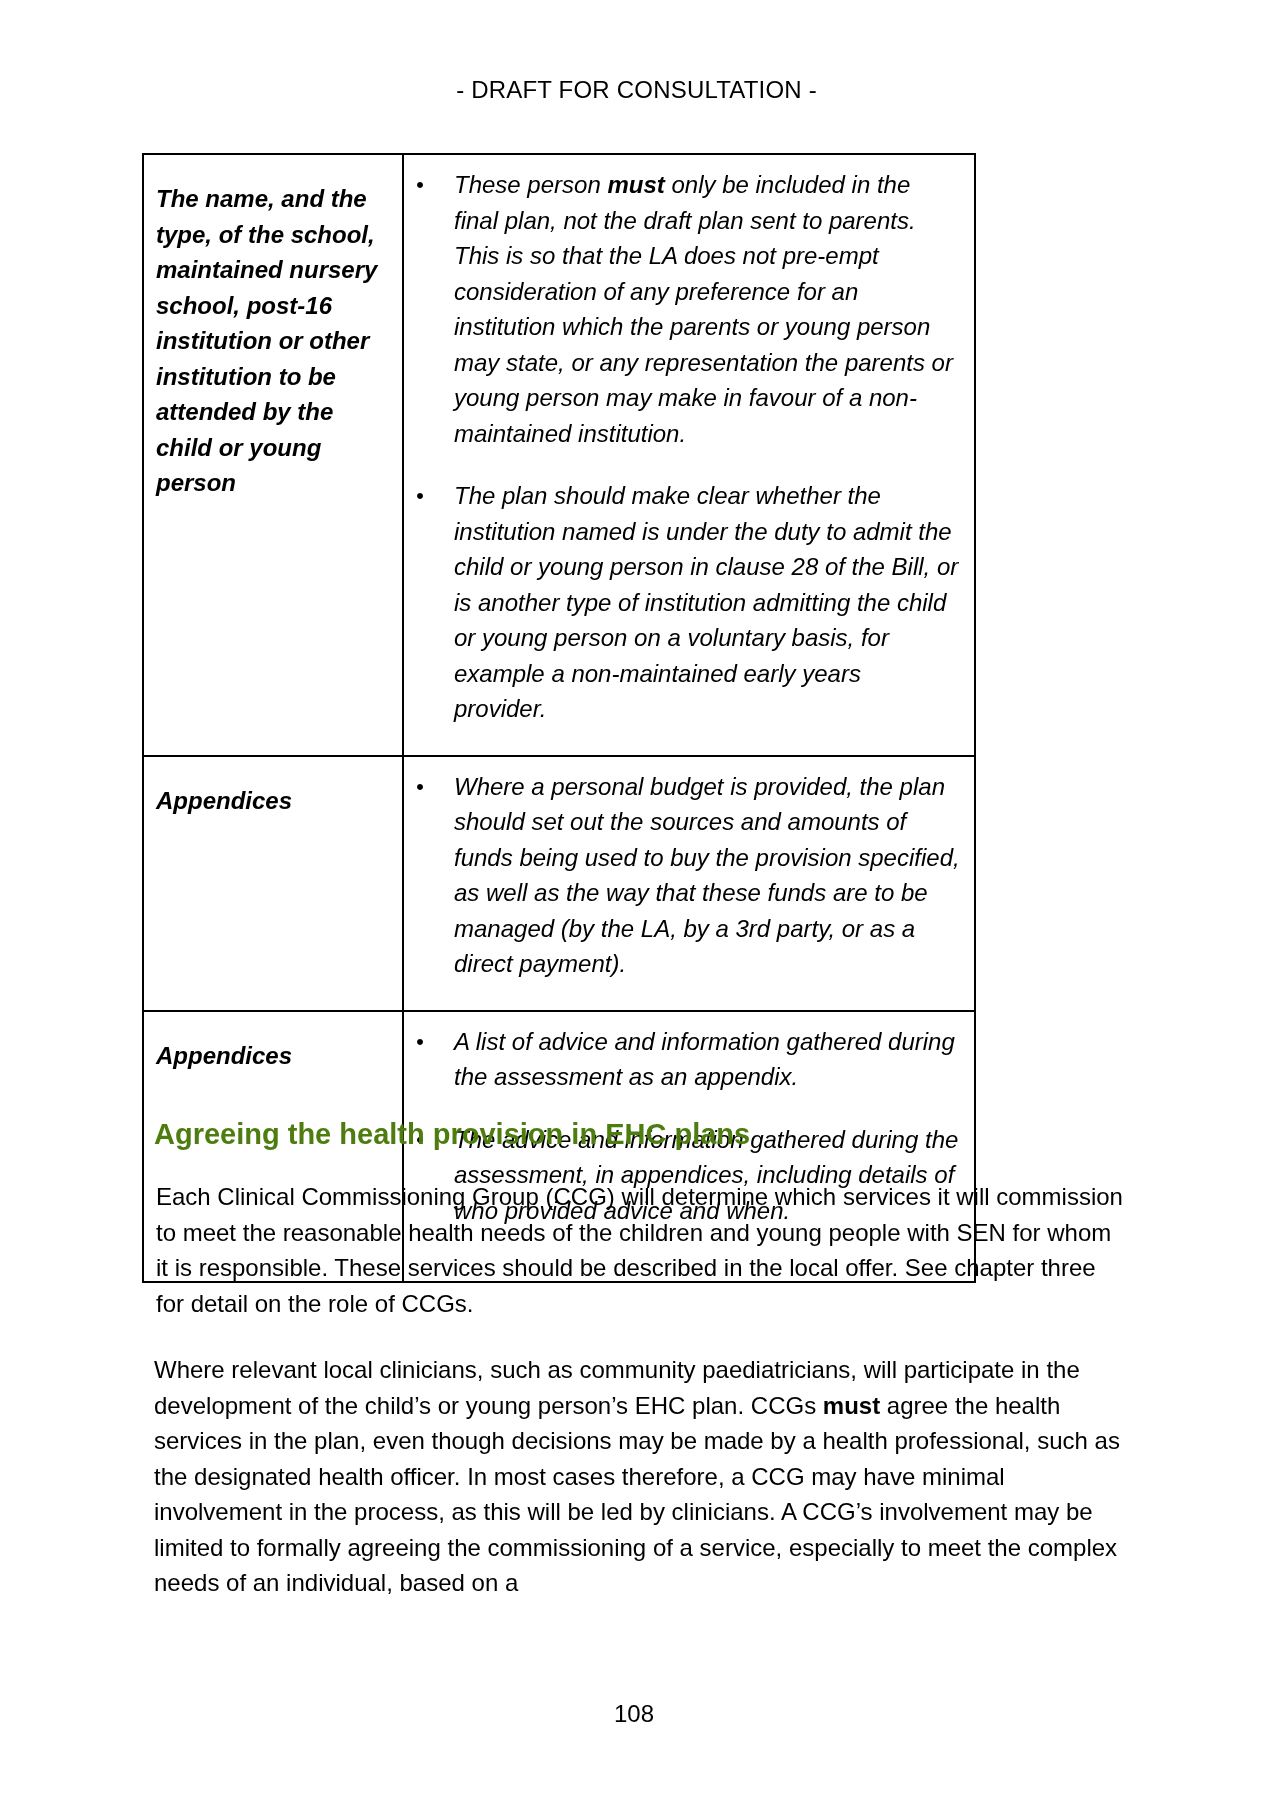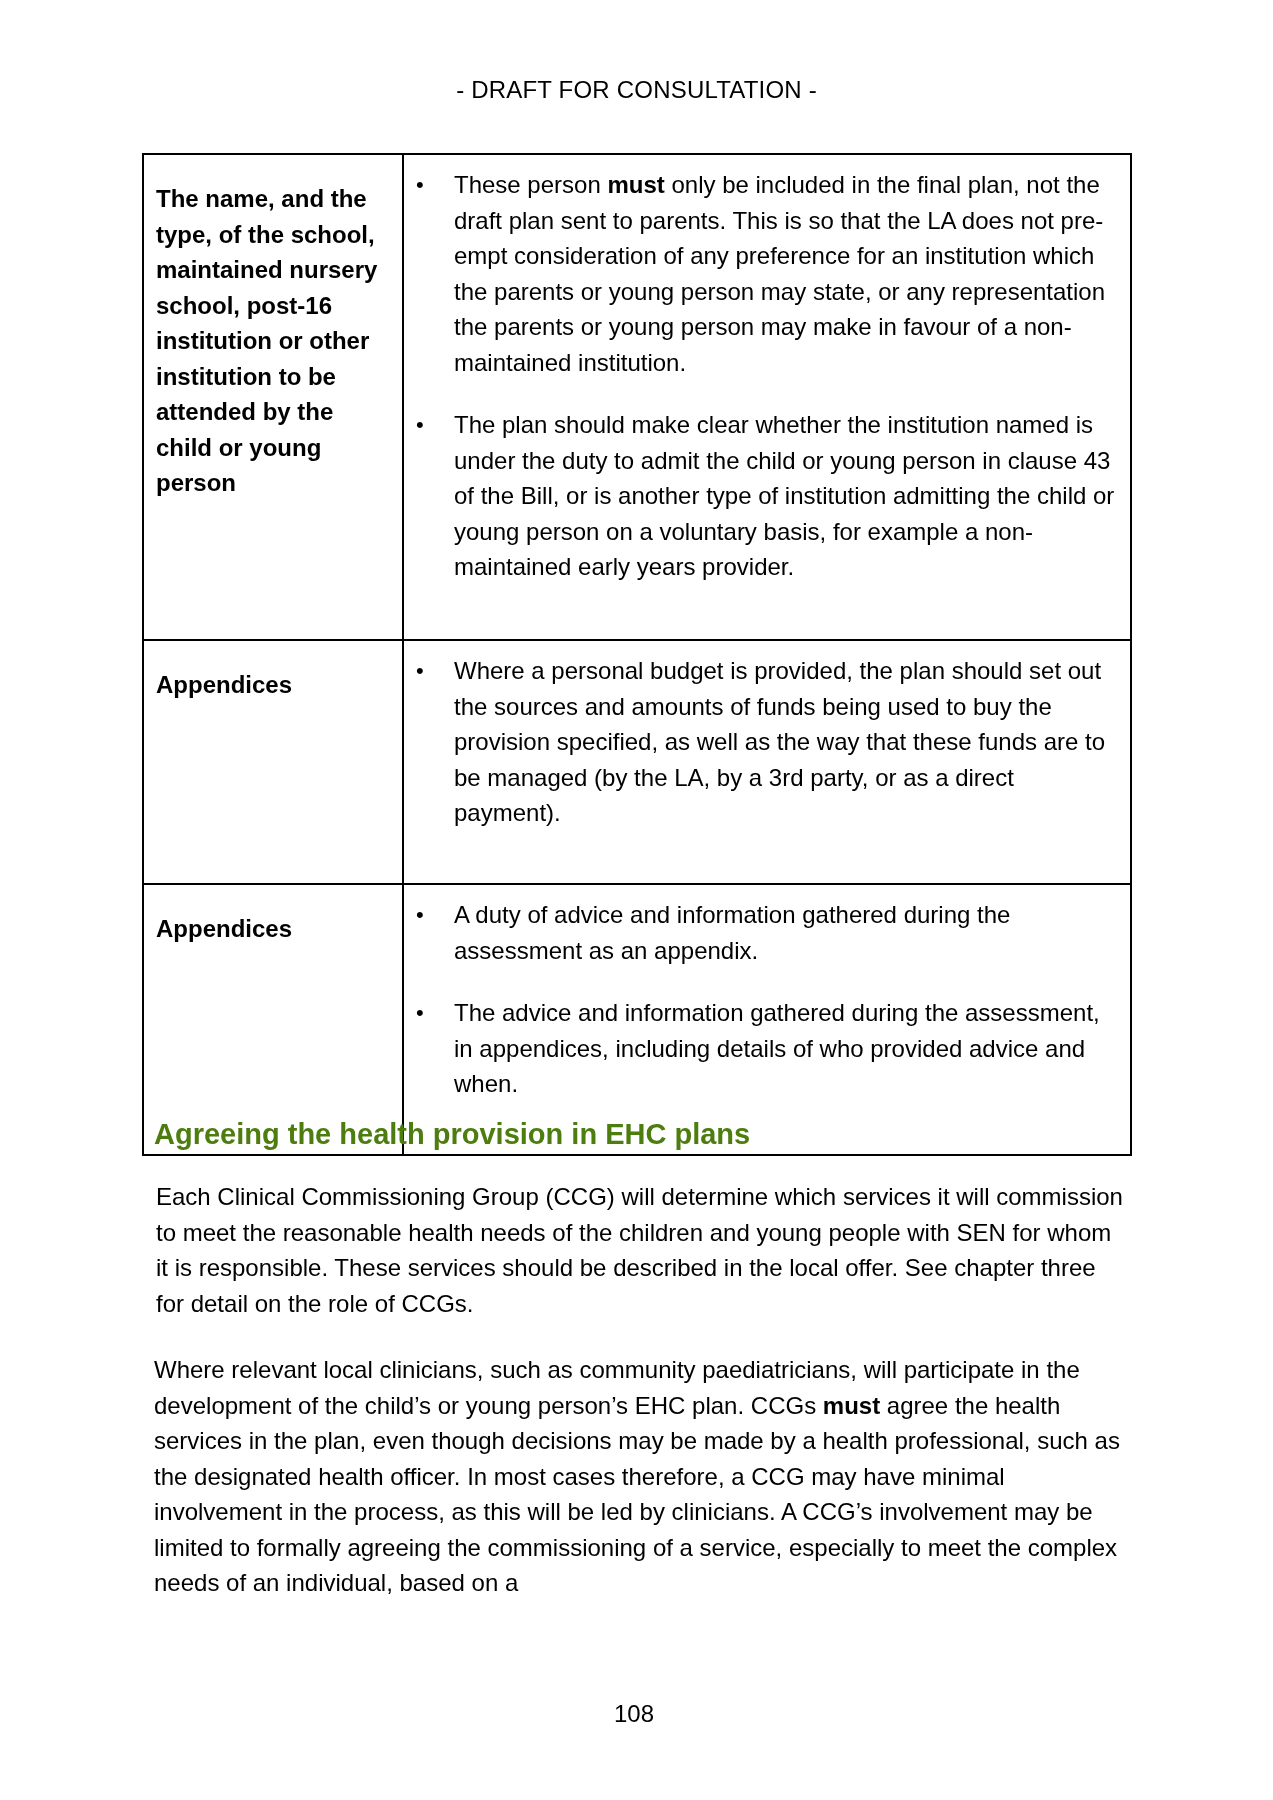--- a/index.html
+++ b/index.html
@@ -1,21 +1,21 @@
 <!DOCTYPE html>
 <html><head>
 <meta charset="utf-8">
 <style>
   html, body { margin:0; padding:0; background:#ffffff; }
   body { width:1273px; height:1800px; position:relative; overflow:hidden;
          font-family:"Liberation Sans", sans-serif; color:#000; }
   .header { position:absolute; top:76px; left:0; width:1273px; text-align:center;
             font-weight:normal; font-size:24px; letter-spacing:0.2px; }
-  table.spec { position:absolute; left:142px; top:153px; width:990px;
-               border-collapse:collapse; table-layout:fixed; }
+  table.spec { position:absolute; left:142px; top:153px; width:834px;
+               border-collapse:collapse; table-layout:fixed;font-style:italic; }
   table.spec td { border:2px solid #000; vertical-align:top; padding:0; }
   td.label { width:236px; padding:26px 10px 0 12px !important; font-weight:bold;
              font-size:24px; line-height:35.5px; }
   td.content { padding:12px 14px 0 0 !important; }
   ul.bullets { list-style:none; margin:0; padding:0; }
   ul.bullets li { position:relative; padding-left:50px; font-size:24px; line-height:35.5px;
                   margin-bottom:27px; }
   ul.bullets li:last-child { margin-bottom:28px; }
   ul.bullets li .dot { position:absolute; left:12px; top:0; font-size:22px; }
   .row1 td { height:458px; }
@@ -36,41 +36,41 @@
 <table class="spec">
   <tbody>
       <tr class="row1">
     <td class="label">The name, and the type, of the school, maintained nursery school, post-16 institution or other institution to be attended by the child or young person</td>
     <td class="content">
       <ul class="bullets">
         <li>
           <span class="dot">•</span><span>These person </span><b>must</b><span> only be included in the final plan, not the draft plan sent to parents. This is so that the LA does not pre-empt consideration of any preference for an institution which the parents or young person may state, or any representation the parents or young person may make in favour of a non-maintained institution.</span>
         </li>
         <li>
-          <span class="dot">•</span><span>The plan should make clear whether the institution named is under the duty to admit the child or young person in clause 43 of the Bill, or is another type of institution admitting the child or young person on a voluntary basis, for example a non-maintained early years provider.</span>
+          <span class="dot">•</span><span>The plan should make clear whether the institution named is under the duty to admit the child or young person in clause 28 of the Bill, or is another type of institution admitting the child or young person on a voluntary basis, for example a non-maintained early years provider.</span>
         </li>
       </ul>
     </td>
   </tr>
   <tr class="row2">
     <td class="label">Appendices</td>
     <td class="content">
       <ul class="bullets">
         <li>
           <span class="dot">•</span><span>Where a personal budget is provided, the plan should set out the sources and amounts of funds being used to buy the provision specified, as well as the way that these funds are to be managed (by the LA, by a 3rd party, or as a direct payment).</span>
         </li>
       </ul>
     </td>
   </tr>
   <tr class="row3">
     <td class="label">Appendices</td>
     <td class="content">
       <ul class="bullets">
         <li>
-          <span class="dot">•</span><span>A duty of advice and information gathered during the assessment as an appendix.</span>
+          <span class="dot">•</span><span>A list of advice and information gathered during the assessment as an appendix.</span>
         </li>
         <li>
           <span class="dot">•</span><span>The advice and information gathered during the assessment, in appendices, including details of who provided advice and when.</span>
         </li>
       </ul>
     </td>
   </tr>
 </tbody>
   </table>
 

